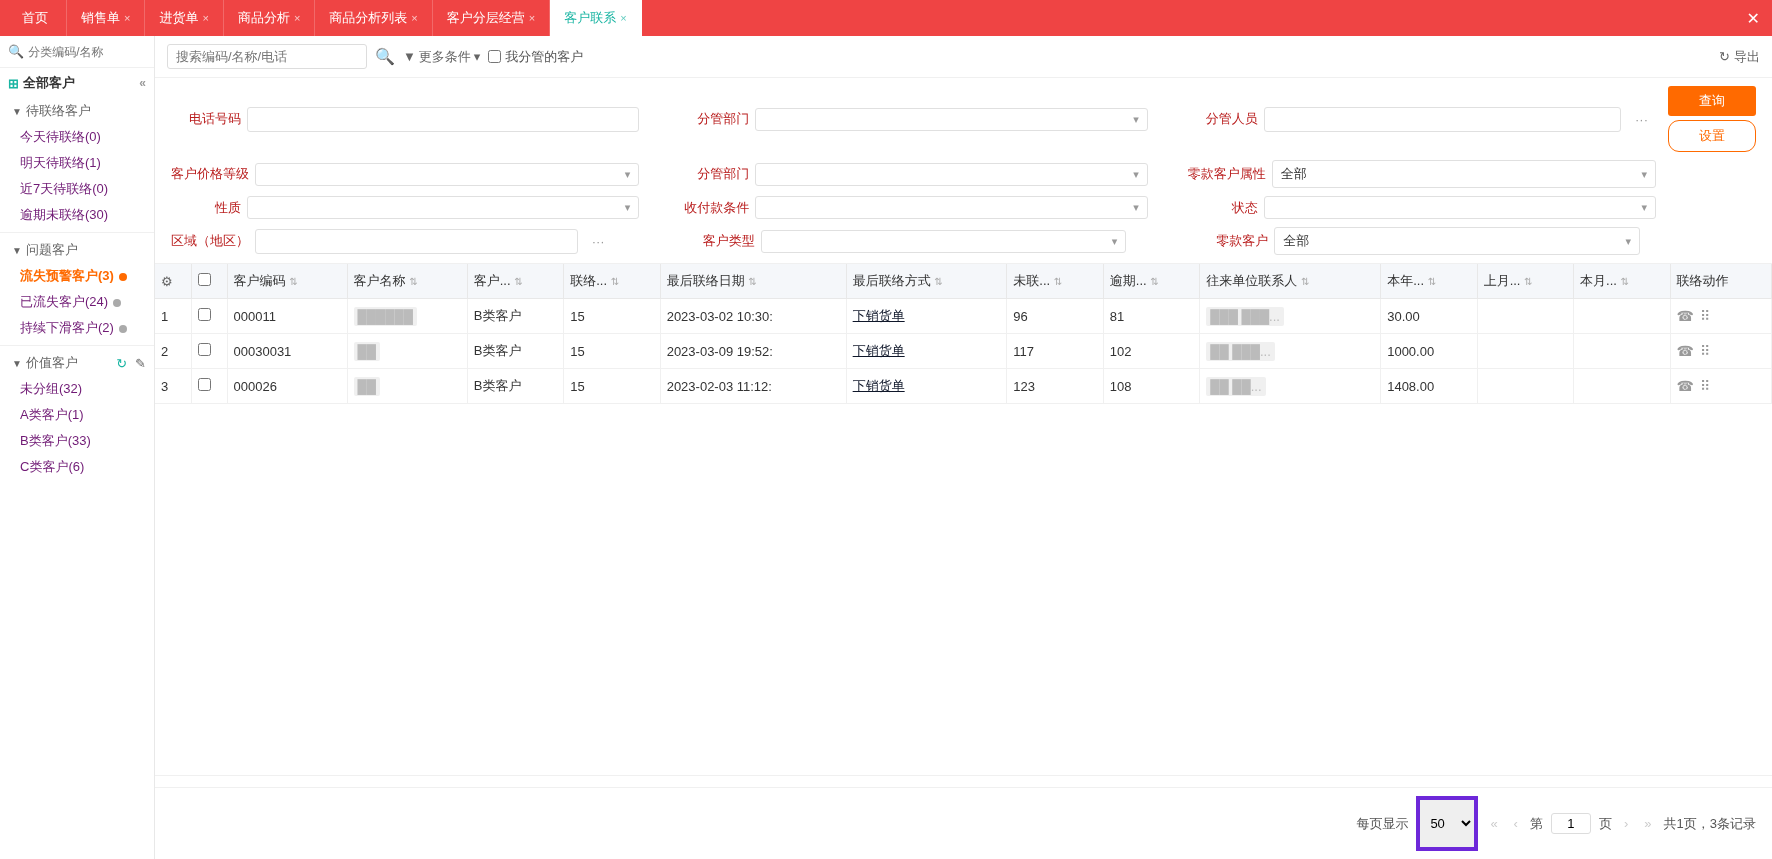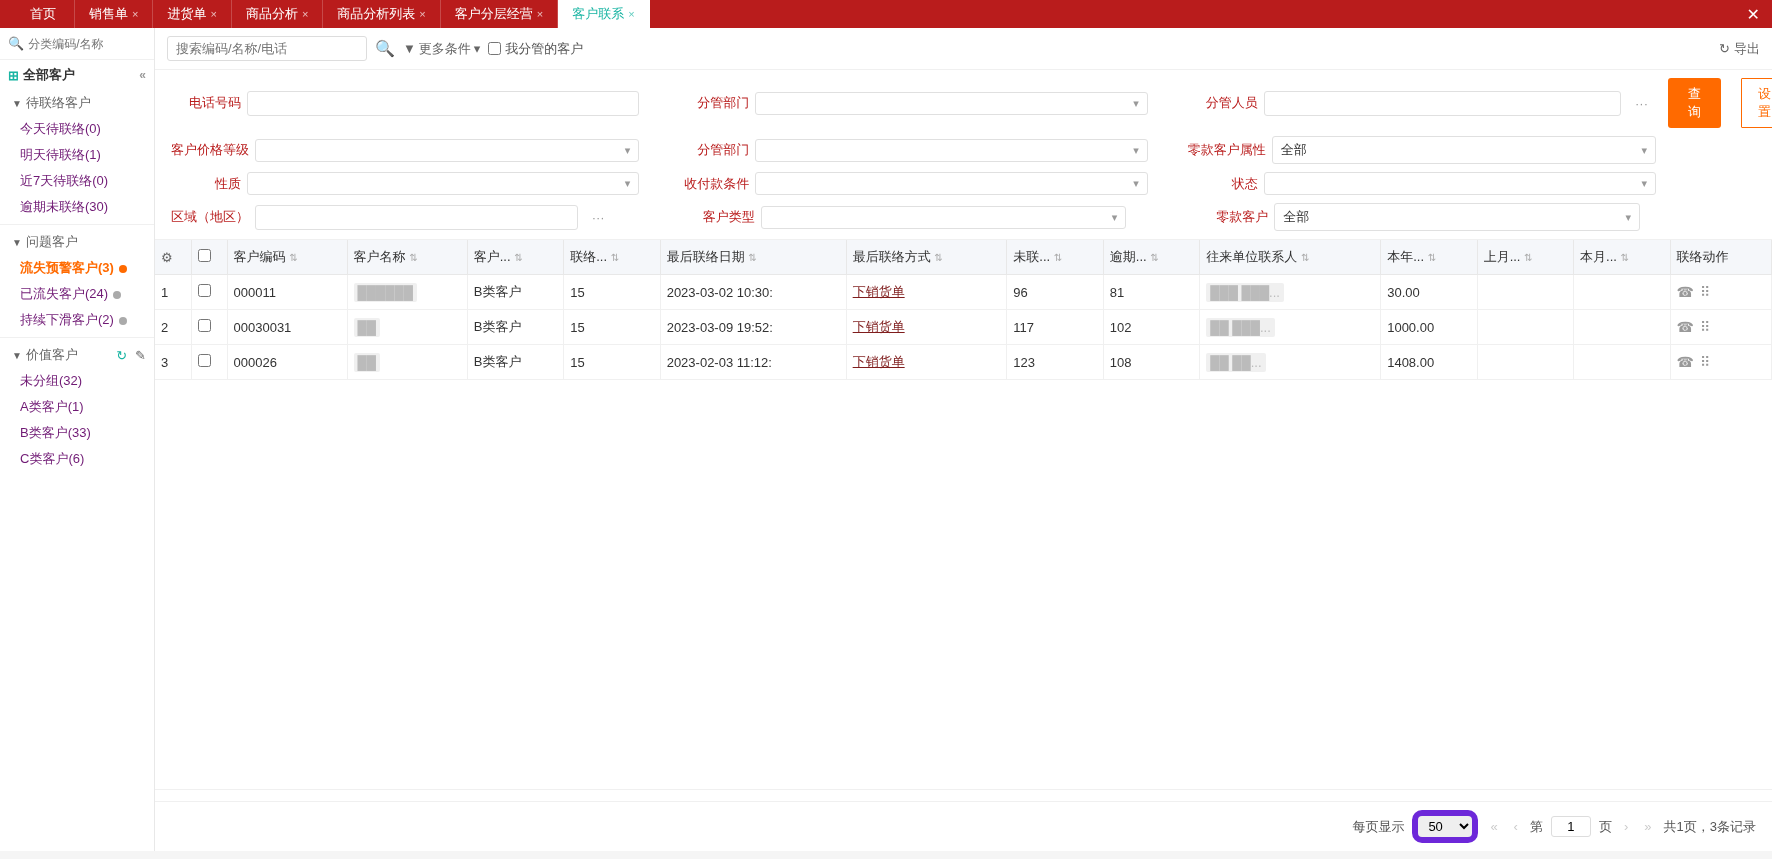--- a/index.html
+++ b/index.html
@@ -1,24 +1,24 @@
 <!DOCTYPE html>
 <html><head>
   <meta charset="utf-8">
   <style>
     * { box-sizing: border-box; margin: 0; padding: 0; font-family: 'Microsoft YaHei', Arial, sans-serif; font-size: 13px; }
     body { background: #f5f5f5; overflow: hidden; }
 
     
     .top-nav {
-      background: #b91c1c;
-      display: flex;
-      align-items: center;
-      height: 28px;
-      padding-left: 12px;
+      background: #ef4444;
+      display: flex;
+      align-items: center;
+      height: 36px;
+      padding-left: 4px;
     }
     .top-nav .nav-tab {
       display: inline-flex;
       align-items: center;
       padding: 0 14px;
       height: 36px;
       color: #fff;
       cursor: pointer;
       font-size: 13px;
       white-space: nowrap;
@@ -250,21 +250,21 @@
       border: none;
       border-radius: 3px;
       padding: 6px 20px;
       font-size: 13px;
       cursor: pointer;
     }
     .btn-settings {
       background: #fff;
       color: #ff6a00;
       border: 1px solid #ff6a00;
-      border-radius: 1px;
+      border-radius: 11px;
       padding: 6px 16px;
       font-size: 13px;
       cursor: pointer;
     }
 
     
     .table-area {
       flex: 1;
       overflow: auto;
       background: #fff;
@@ -292,44 +292,44 @@
     .data-table tbody tr {
       border-bottom: 1px solid #f0f0f0;
       background: #fff;
     }
     .data-table tbody td {
       padding: 8px 6px;
       color: #333;
       white-space: nowrap;
       border-right: 1px solid #f0f0f0;
     }
-    .link-text { color: #7f1d1d; text-decoration: underline; cursor: pointer; }
+    .link-text { color: #0f172a; text-decoration: underline; cursor: pointer; }
     .blurred { color: #bbb; background: #f0f0f0; border-radius: 2px; padding: 2px 4px; }
     .action-icons { display: flex; gap: 6px; }
     .action-icon { color: #999; cursor: pointer; font-size: 14px; }
 
     
     .th-gear { color: #666; cursor: pointer; }
 
     
     .table-footer {
       background: #fff;
       border-top: 1px solid #f0f0f0;
       display: flex;
       align-items: center;
       justify-content: flex-end;
       padding: 8px 16px;
       gap: 8px;
       font-size: 13px;
       color: #555;
     }
     .page-size-select {
-      border: 6px solid #6d28d9;
-      border-radius: 10px;
-      padding: 2px 6px;
+      border: 4px solid #6d28d9;
+      border-radius: 0;
+      padding: 15px 6px;
       font-size: 13px;
       outline: none;
     }
     .page-nav-btn {
       background: none;
       border: none;
       cursor: pointer;
       color: #666;
       font-size: 13px;
       padding: 2px 4px;
@@ -500,21 +500,21 @@
             <span></span>
             <span class="arrow">▾</span>
           </div>
         </div>
         <div style="width:40px;"></div>
         <div class="filter-field">
           <span class="filter-label">分管人员</span>
           <input class="filter-input" type="text" value="" style="flex: 1 1 0%;">
           <span class="filter-dots">···</span>
         </div>
-        <div style="width: 100px; display:flex; gap:20px; padding-left: 12px;">
+        <div style="width: 100px; display:flex; flex-direction:column; gap:4px; padding-left: 12px;">
           <button class="btn-query">查询</button>
           <button class="btn-settings">设置</button>
         </div>
       </div>
 
       <div class="filter-row">
         <div class="filter-field">
           <span class="filter-label">客户价格等级</span>
           <div class="filter-select">
             <span></span>

